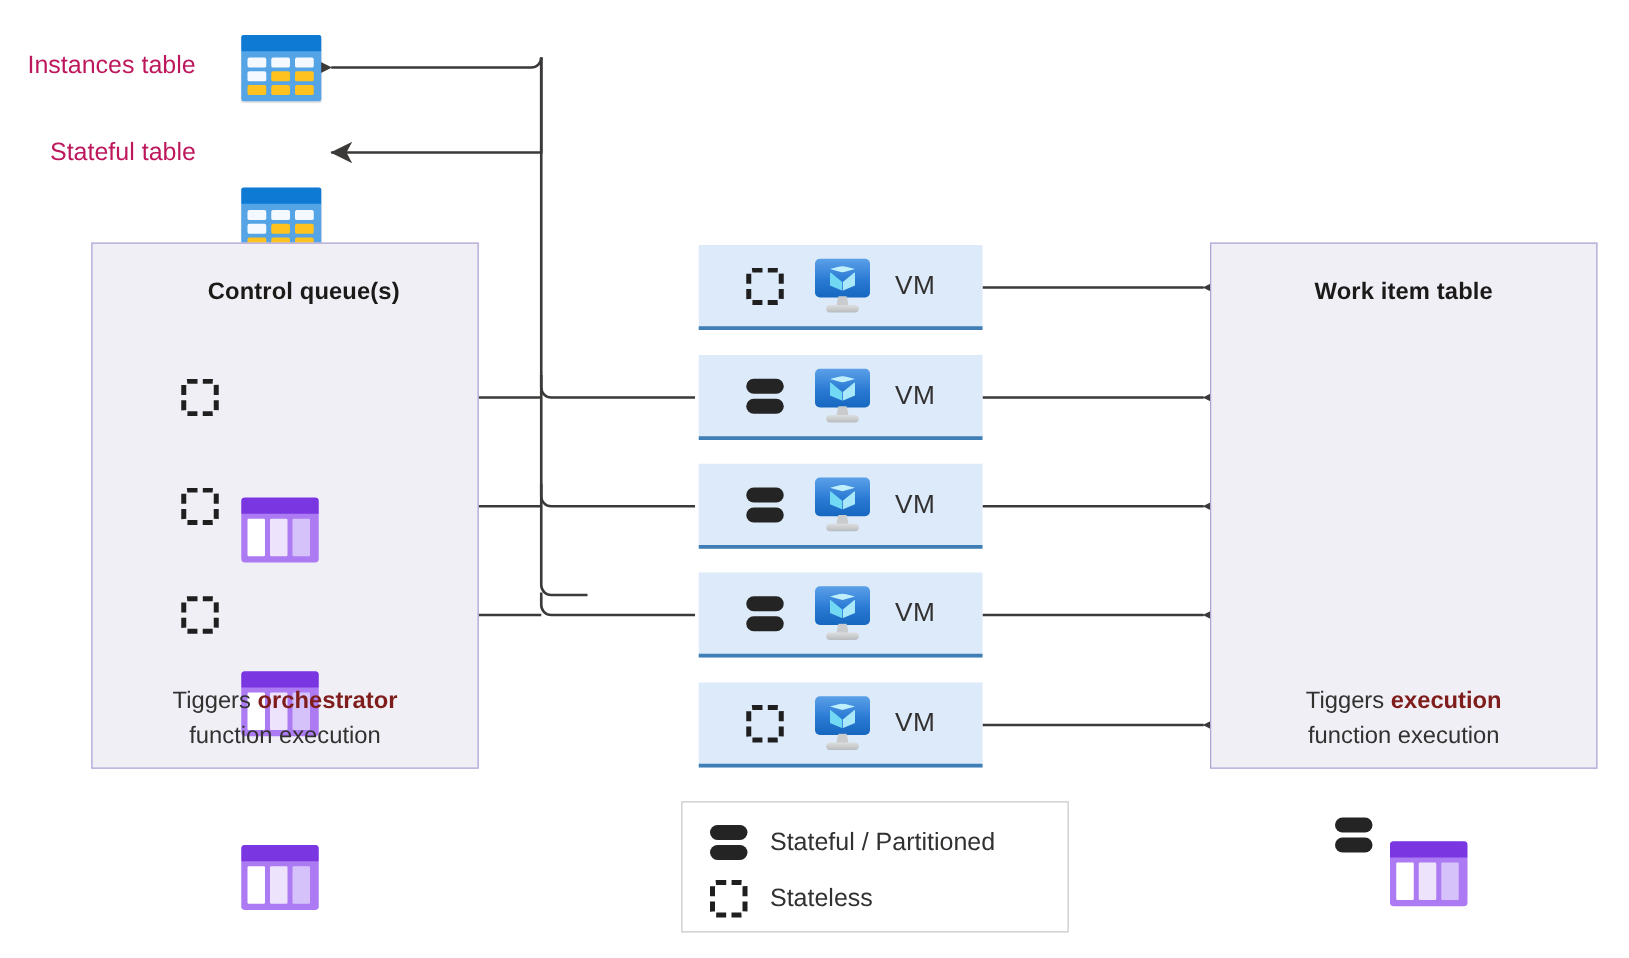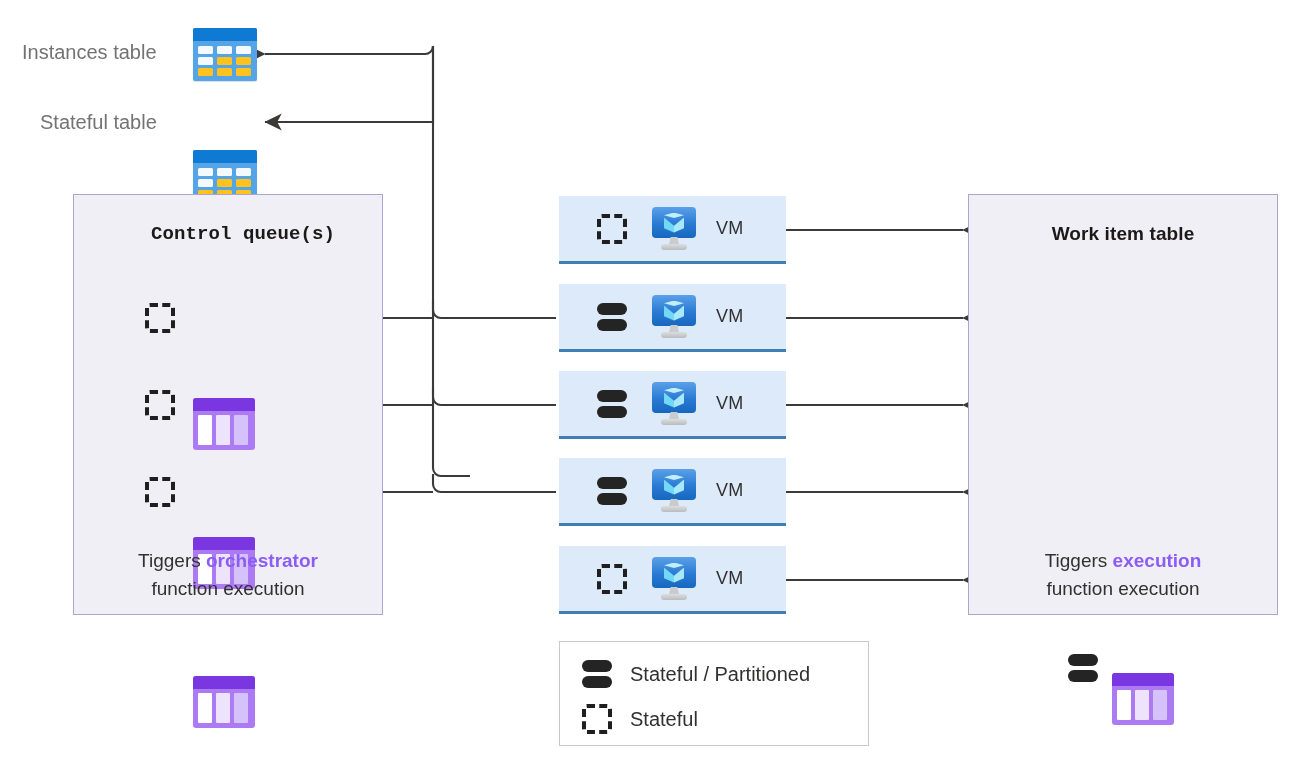--- a/index.html
+++ b/index.html
@@ -5,31 +5,31 @@
   html,body{margin:0;padding:0;background:#ffffff;}
   body{
     width:1303px;height:766px;position:relative;overflow:hidden;
     font-family:"Liberation Sans","DejaVu Sans",sans-serif;
     color:#262626;
   }
   .abs{position:absolute;}
 
   
   .lbl{
-    font-size:20px;color:#737373;white-space:nowrap;
+    font-size:20px;color:#be185d;white-space:nowrap;
     line-height:1.2;
   }
   .panel-title{
     font-size:19px;font-weight:bold;color:#1b1a19;text-align:center;
     letter-spacing:.1px;
   }
   .panel-foot{
     font-size:19px;color:#323130;text-align:center;line-height:1.45;
   }
-  .panel-foot b{font-weight:bold;color:#8b5cf6;}
+  .panel-foot b{font-weight:bold;color:#7f1d1d;}
 
   
   .panel{
     background:#F1EFF6;
     border:1px solid #AFA3D4;
     box-sizing:border-box;
   }
 
   
   .tbl-icon{
@@ -70,21 +70,21 @@
   
   .vmbox{
     background:#DCEAFA;
     border-bottom:3px solid #3F7FB5;
     box-sizing:border-box;
     display:flex;align-items:center;
   }
   .vmbox .g{margin-left:38px;}
   .vmbox .vm-ico{margin-left:23px;}
   .vmbox .vm-txt{
-    margin-left:18px;font-size:18px;color:#323130;letter-spacing:.3px;
+    margin-left:18px;font-size:21px;color:#323130;letter-spacing:.3px;
   }
 
   
   .vm-ico{width:48px;height:44px;position:relative;}
   .vm-ico .screen{
     position:absolute;left:2px;top:0;width:44px;height:31px;border-radius:4px;
     background:linear-gradient(180deg,#5BA0E8 0%,#2A7AD4 55%,#1667C0 100%);
   }
   .vm-ico .neck{
     position:absolute;left:19px;top:30px;width:10px;height:8px;background:#C9CBCC;
@@ -176,21 +176,21 @@
   <div class="cell w" style="left:5px;top:29px;width:15px;height:8px;"></div>
   <div class="cell y" style="left:24px;top:29px;width:15px;height:8px;"></div>
   <div class="cell y" style="left:43px;top:29px;width:15px;height:8px;"></div>
   <div class="cell y" style="left:5px;top:40px;width:15px;height:8px;"></div>
   <div class="cell y" style="left:24px;top:40px;width:15px;height:8px;"></div>
   <div class="cell y" style="left:43px;top:40px;width:15px;height:8px;"></div>
 </div>
 
 <div class="abs panel" style="left:73px;top:194px;width:310px;height:421px;"></div>
 
-<div class="abs panel-title" style="left:73px;top:223px;width:340px;font-family:Liberation Mono, monospace;">Control queue(s)</div>
+<div class="abs panel-title" style="left:73px;top:223px;width:340px;">Control queue(s)</div>
 
 <div class="abs glyph-stateless" style="left:145px;top:303px;"></div>
 <div class="abs q-icon" style="left:193px;top:292px;">
   <div class="hdr"></div>
   <div class="col c1"></div>
   <div class="col c2"></div>
   <div class="col c3"></div>
 </div>
 
 <div class="abs glyph-stateless" style="left:145px;top:390px;"></div>
@@ -311,25 +311,25 @@
   <div class="col c1"></div>
   <div class="col c2"></div>
   <div class="col c3"></div>
 </div>
 
 <div class="abs panel-foot" style="left:968px;top:547px;width:310px;">
   <span>Tiggers </span><b>execution</b><br>
   <span>function execution</span>
 </div>
 
-<div class="abs legend" style="left:559px;top:641px;width:310px;height:105px;">
+<div class="abs legend" style="left:545px;top:641px;width:310px;height:105px;">
   <div class="legend-row" style="margin-top:16px;margin-left:22px;">
     <div class="glyph-stateful">
         <i class="a"></i>
         <i class="b"></i>
       </div>
     <div class="lg-txt">Stateful / Partitioned</div>
   </div>
   <div class="legend-row" style="margin-top:14px;margin-left:22px;">
     <div class="glyph-stateless"></div>
-    <div class="lg-txt">Stateful</div>
+    <div class="lg-txt">Stateless</div>
   </div>
 </div>
 
 </body></html>

